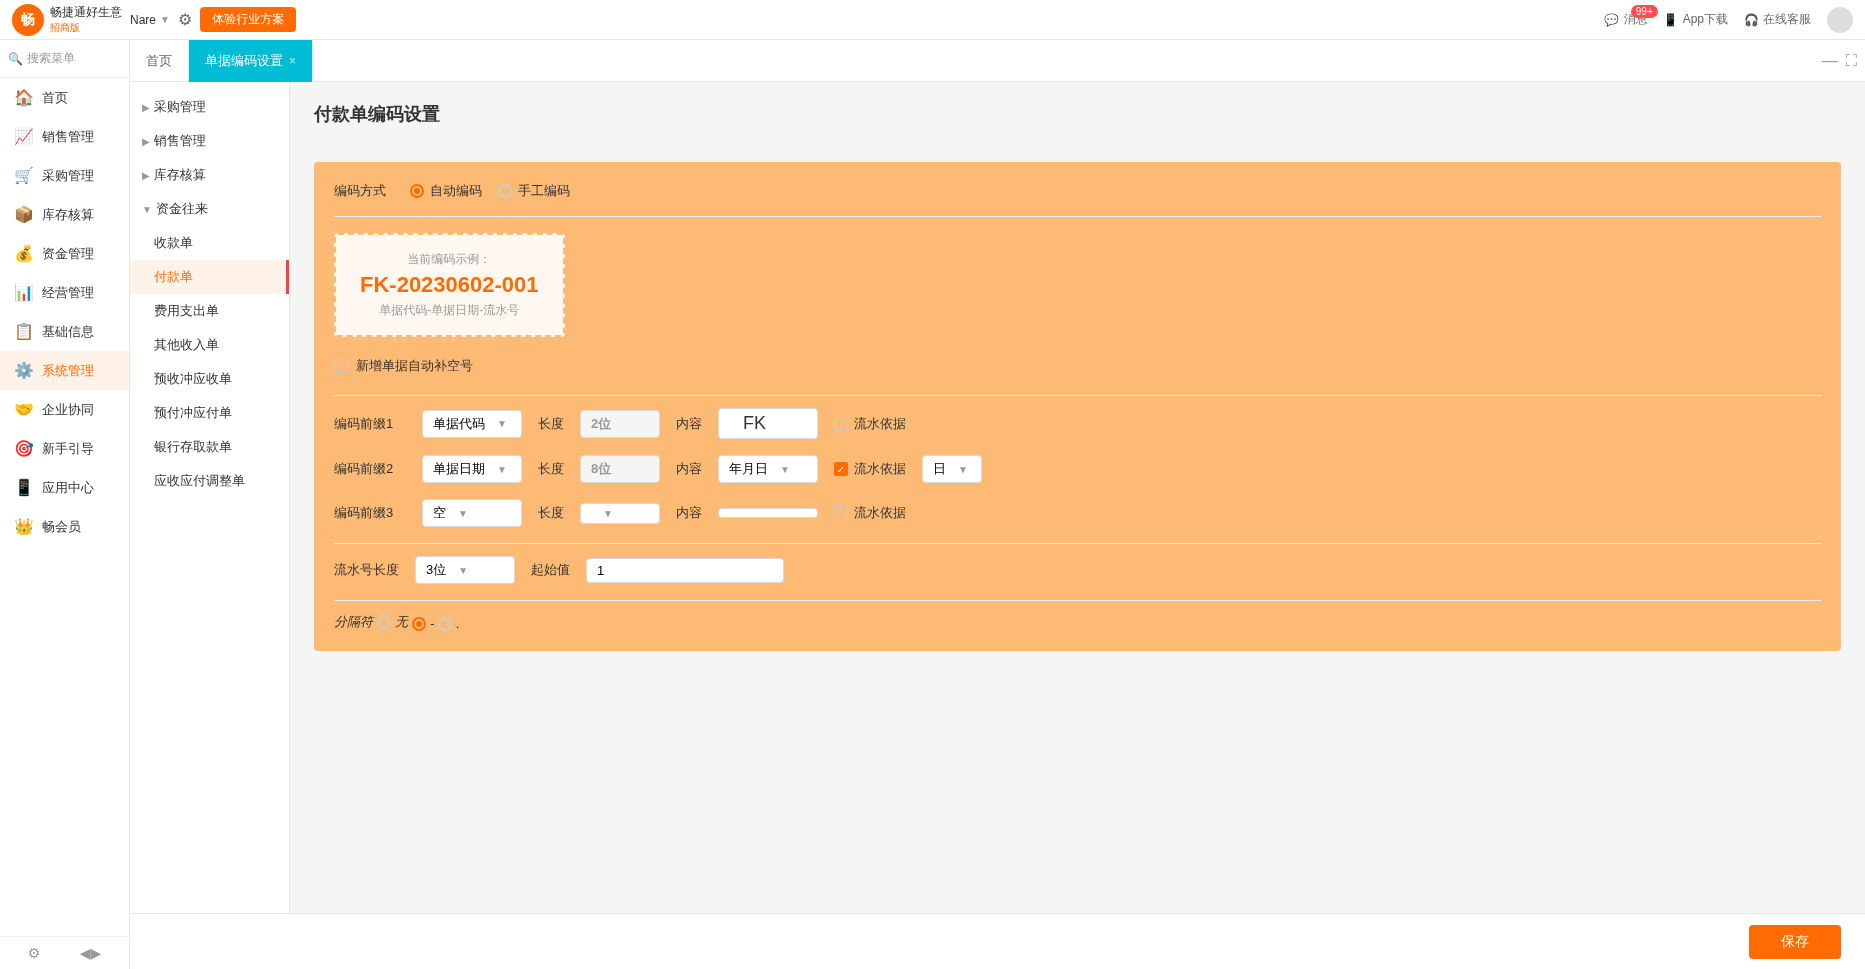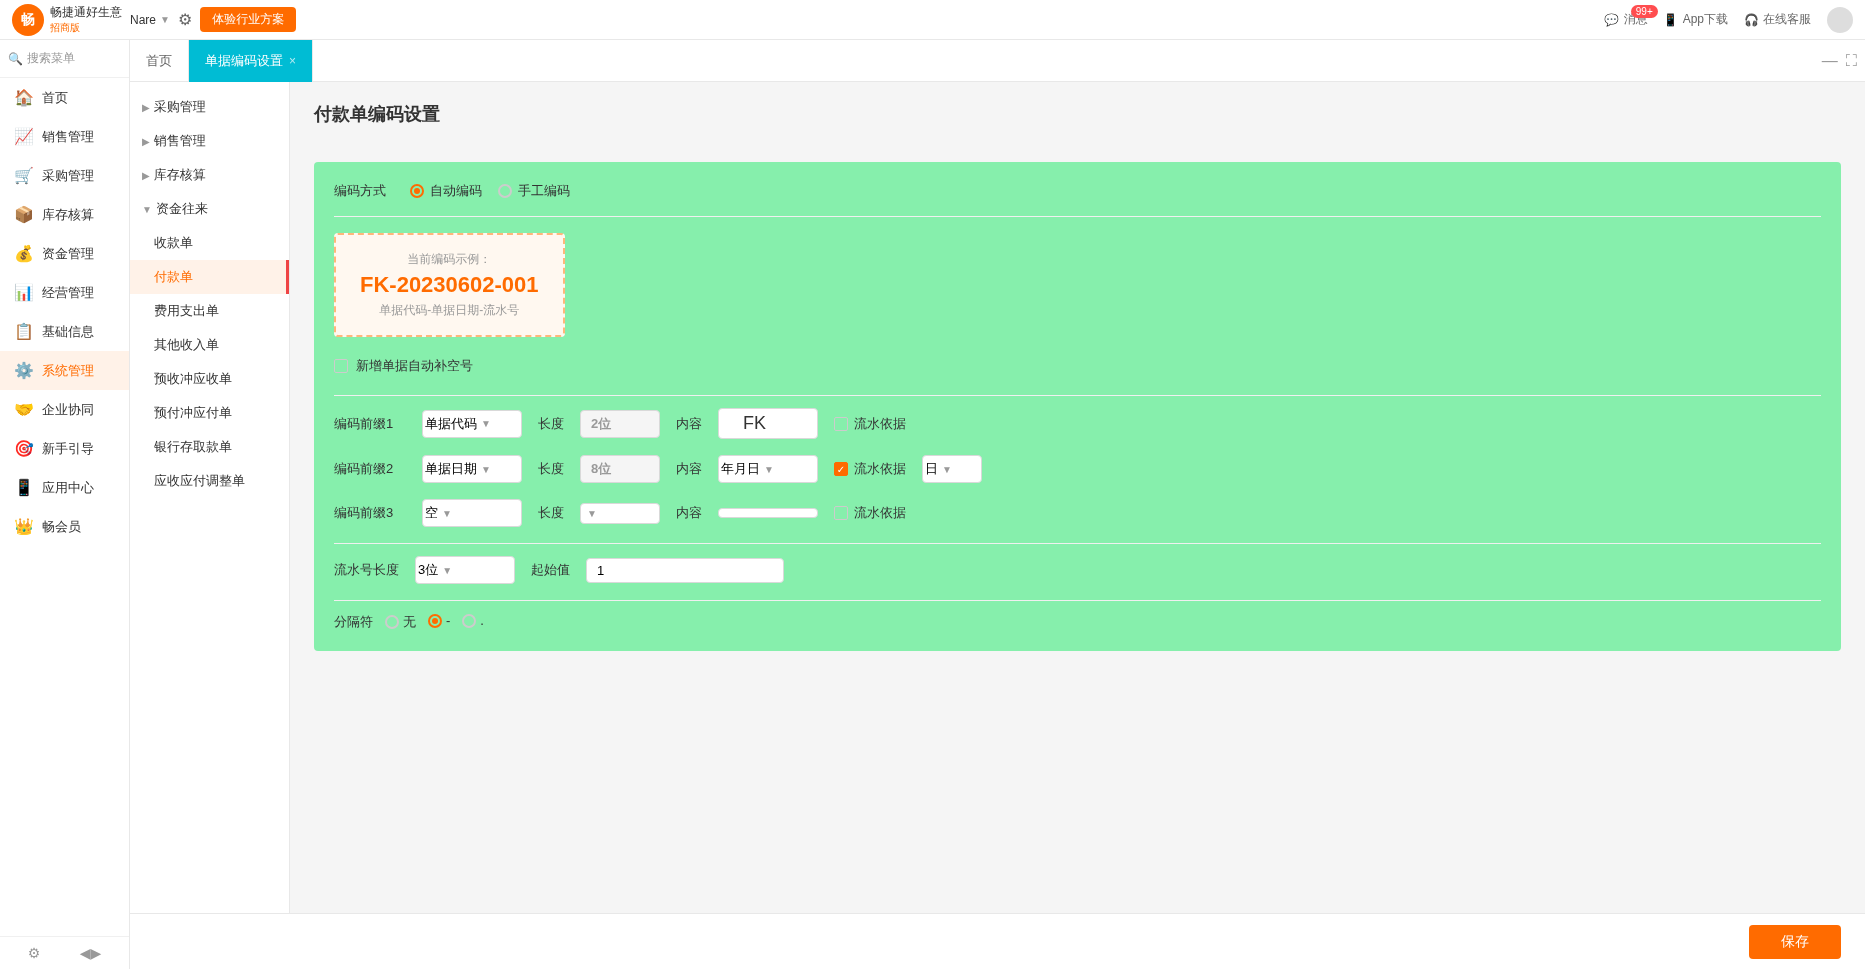--- a/index.html
+++ b/index.html
@@ -62,21 +62,21 @@
     .sub-nav-header { display: flex; align-items: center; gap: 4px; padding: 8px 12px; font-size: 13px; color: #333; cursor: pointer; }
     .sub-nav-header .arrow { font-size: 10px; color: #999; }
     .sub-nav-item { padding: 8px 12px 8px 24px; font-size: 13px; color: #333; cursor: pointer; }
     .sub-nav-item.active { background: #fff2e8; color: #ff6b00; border-right: 3px solid #ef4444; }
 
     
     .page-content { flex: 1; padding: 20px 24px; overflow-y: auto; background: #f5f5f5; }
     .page-title { font-size: 18px; color: #333; font-weight: 600; margin-bottom: 36px; }
 
     
-    .card { background: #86efac; border-radius: 4px; padding: 20px; margin-bottom: 16px; }
+    .card { background: #fdba74; border-radius: 4px; padding: 20px; margin-bottom: 16px; }
     .encoding-method { display: flex; align-items: center; gap: 24px; padding-bottom: 16px; border-bottom: 1px solid #f0f0f0; margin-bottom: 16px; }
     .encoding-method-label { font-size: 13px; color: #333; }
     .radio-group { display: flex; align-items: center; gap: 16px; }
     .radio-item { display: flex; align-items: center; gap: 6px; font-size: 13px; color: #333; cursor: pointer; }
     .radio-circle { width: 14px; height: 14px; border-radius: 50%; border: 2px solid #ccc; display: flex; align-items: center; justify-content: center; }
     .radio-circle.checked { border-color: #ff6b00; }
     .radio-circle.checked::after { content: ''; width: 6px; height: 6px; background: #ff6b00; border-radius: 50%; }
 
     .info-text { font-size: 12px; color: #666; margin-bottom: 16px; line-height: 1.6; }
 
@@ -86,37 +86,37 @@
     .preview-code { font-size: 22px; font-weight: bold; color: #ff6b00; }
     .preview-desc { font-size: 12px; color: #999; margin-top: 4px; }
 
     
     .checkbox-row { display: flex; align-items: center; gap: 8px; margin-bottom: 20px; font-size: 13px; color: #333; }
     .checkbox-box { width: 14px; height: 14px; border: 1px solid #ccc; border-radius: 2px; cursor: pointer; }
 
     
     .form-row { display: flex; align-items: center; gap: 16px; margin-bottom: 16px; }
     .form-label { font-size: 13px; color: #333; width: 72px; flex-shrink: 0; }
-    .select-field { display: flex; align-items: center; border: 1px solid #d9d9d9; border-radius: 4px; padding: 4px 2px; background: white; font-size: 13px; cursor: pointer; gap: 4px; min-width: 100px; }
+    .select-field { display: flex; align-items: center; border: 1px solid #d9d9d9; border-radius: 4px; padding: 4px 10px; background: white; font-size: 13px; cursor: pointer; gap: 12px; min-width: 100px; }
     .select-field .chevron { color: #999; font-size: 10px; }
     .length-label { font-size: 13px; color: #333; }
     .length-field { border: 1px solid #d9d9d9; border-radius: 4px; padding: 4px 10px; background: #f5f5f5; font-size: 13px; min-width: 80px; color: #999; font-weight: bold; }
     .content-label { font-size: 13px; color: #333; }
     .content-field { border: 1px solid #d9d9d9; border-radius: 4px; padding: 4px 24px; background: white; font-size: 18px; min-width: 100px; color: #333; }
     .waterflow-check { display: flex; align-items: center; gap: 6px; font-size: 13px; color: #333; }
     .checked-box { width: 14px; height: 14px; border: 1px solid #ff6b00; border-radius: 2px; background: #ff6b00; display: flex; align-items: center; justify-content: center; color: white; font-size: 10px; }
 
     
     .serial-row { display: flex; align-items: center; gap: 16px; margin-bottom: 16px; }
     .serial-label { font-size: 13px; color: #333; }
     .start-label { font-size: 13px; color: #333; }
     .start-field { border: 1px solid #d9d9d9; border-radius: 4px; padding: 4px 10px; background: white; font-size: 13px; min-width: 60px; }
 
     
-    .separator-row { display: flex; align-items: flex-start; gap: 12px; font-size: 13px; color: #333; }
+    .separator-row { display: flex; align-items: flex-end; gap: 4px; font-size: 13px; color: #333; font-style: italic; }
     .sep-option { display: flex; align-items: center; gap: 4px; cursor: pointer; }
     .sep-radio { width: 14px; height: 14px; border-radius: 50%; border: 2px solid #ccc; display: flex; align-items: center; justify-content: center; }
     .sep-radio.checked { border-color: #ff6b00; }
     .sep-radio.checked::after { content: ''; width: 6px; height: 6px; background: #ff6b00; border-radius: 50%; }
 
     
     .bottom-bar { height: 56px; background: white; border-top: 1px solid #e8e8e8; display: flex; align-items: center; justify-content: flex-end; padding: 0 24px; flex-shrink: 0; }
     .save-btn { background: #ff6b00; color: white; border: none; border-radius: 4px; padding: 8px 32px; font-size: 14px; cursor: pointer; }
 
     .divider { height: 1px; background: #f0f0f0; margin: 12px 0; }

